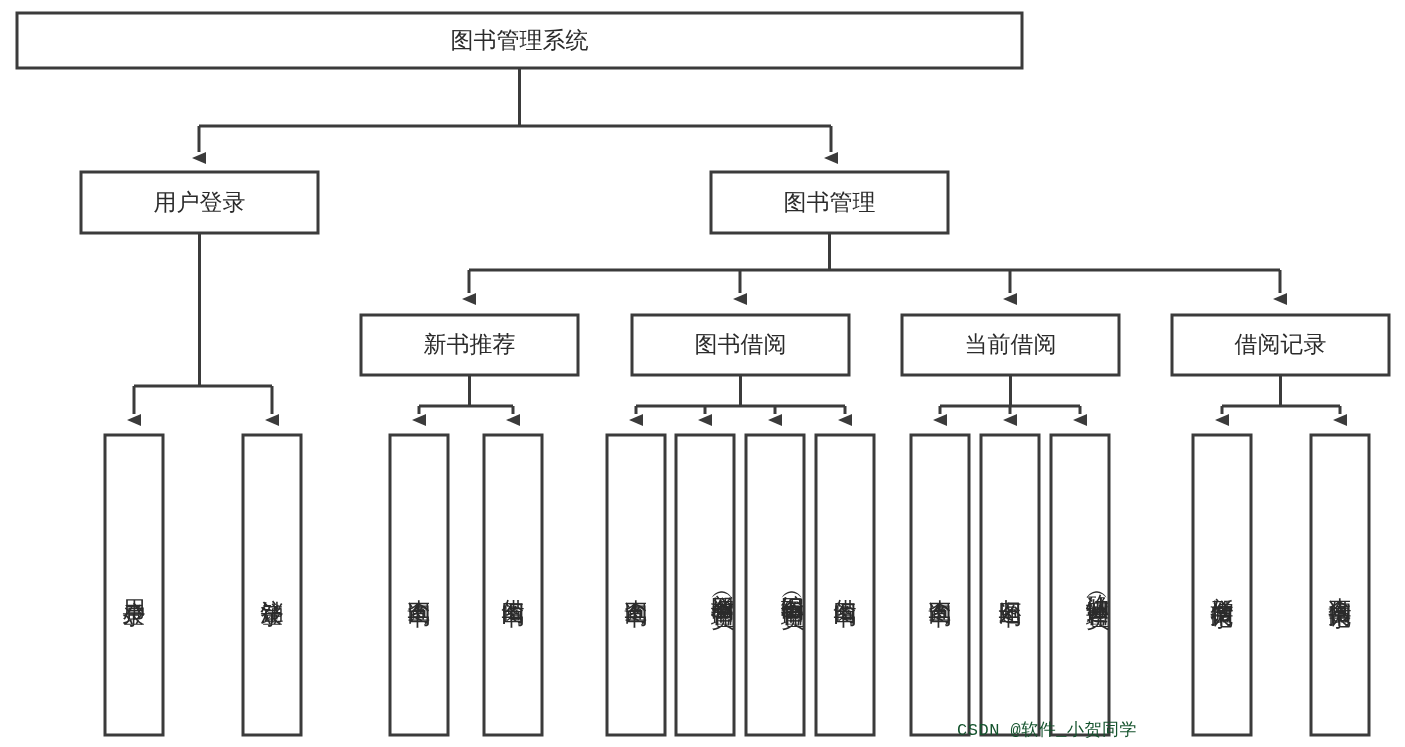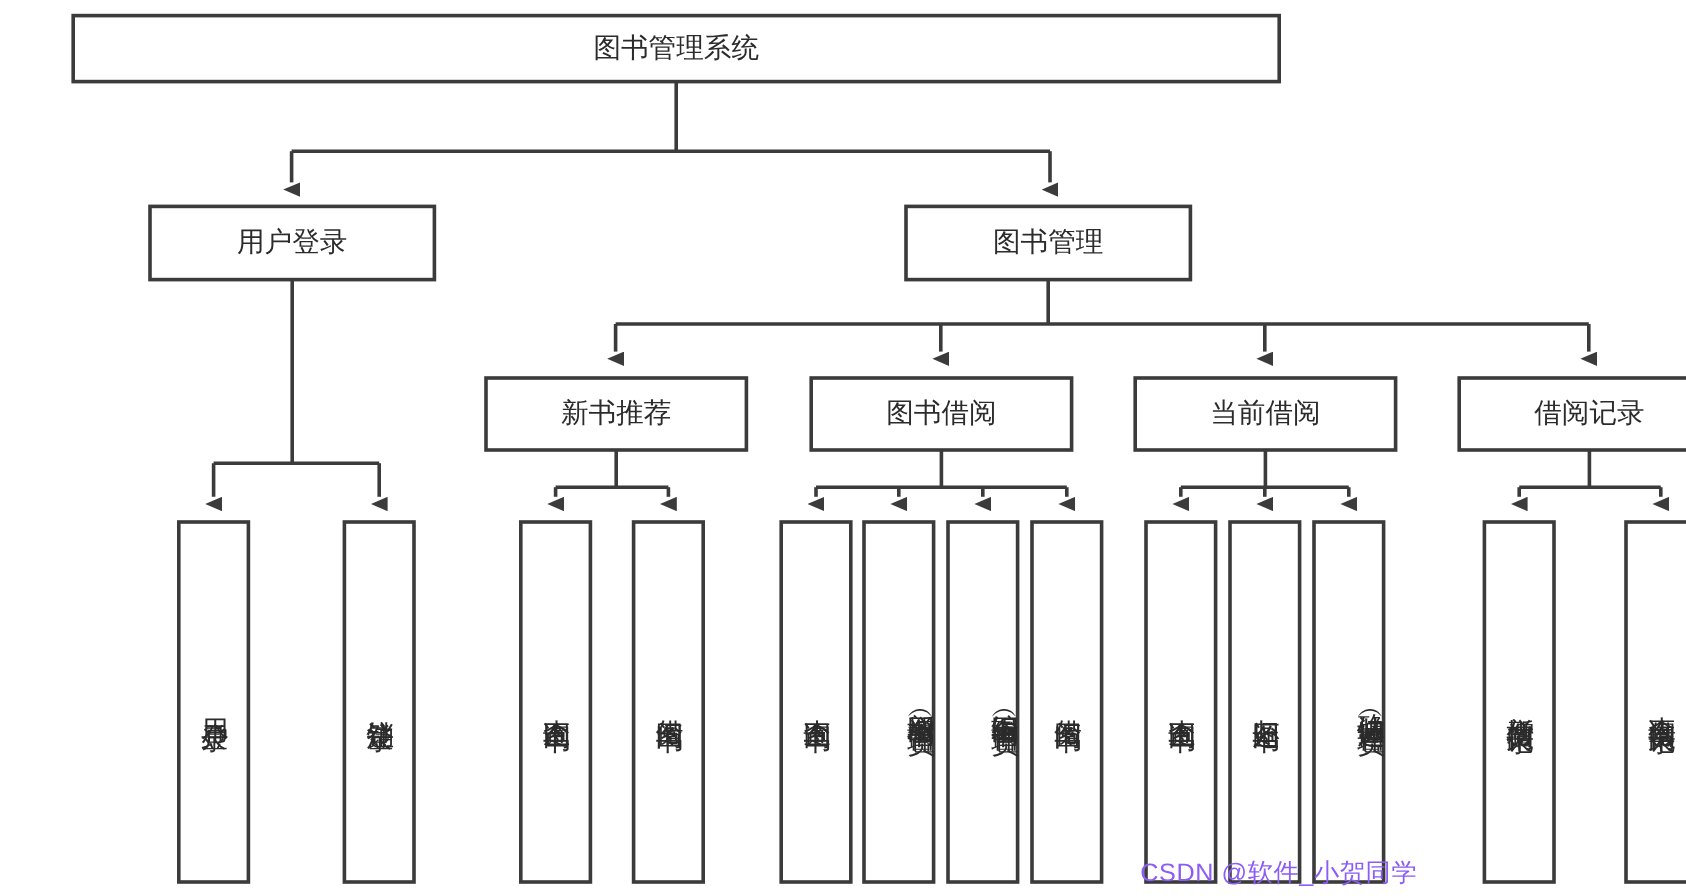--- a/index.html
+++ b/index.html
@@ -1,20 +1,20 @@
 <!DOCTYPE html>
 <html><head>
 <meta charset="utf-8">
 <style>
   html,body{margin:0;padding:0;background:#ffffff;}
   body{
     font-family:"DejaVu Sans","Liberation Sans",sans-serif;
     width:1405px;height:747px;overflow:hidden;
   }
-  #diagram-root{position:relative;width:1145px;height:747px;background:#fff;margin-left:44px;}
+  #diagram-root{position:relative;width:1145px;height:747px;background:#fff;}
   svg{display:block;}
   .node-rect{fill:#ffffff;stroke:#3b3b3b;stroke-width:3;}
   .edge{stroke:#3b3b3b;stroke-width:3;fill:none;}
   .arrow-head{fill:#3b3b3b;stroke:none;}
   .node-label{
     font-family:"DejaVu Sans","Liberation Sans",sans-serif;
     fill:#2b2b2b;font-size:23px;
     text-anchor:middle;dominant-baseline:middle;
   }
   .leaf-label-box{
@@ -24,22 +24,22 @@
     text-orientation:upright;
     font-family:"DejaVu Sans","Liberation Sans",sans-serif;
     font-size:23px;color:#2b2b2b;
     letter-spacing:2px;
     line-height:1;
     pointer-events:none;
     white-space:nowrap;
   }
   .watermark{
     position:absolute;right:8px;bottom:6px;
-    font-family:Liberation Sans, sans-serif;
-    font-size:21px;color:#8b5cf6;
+    font-family:Liberation Mono, monospace;
+    font-size:17px;color:#14532d;
     letter-spacing:0.5px;
     white-space:nowrap;
   }
 </style>
 </head>
 <body>
 
 <div id="diagram-root">
 
   <svg width="1405" height="747" viewBox="0 0 1405 747">

